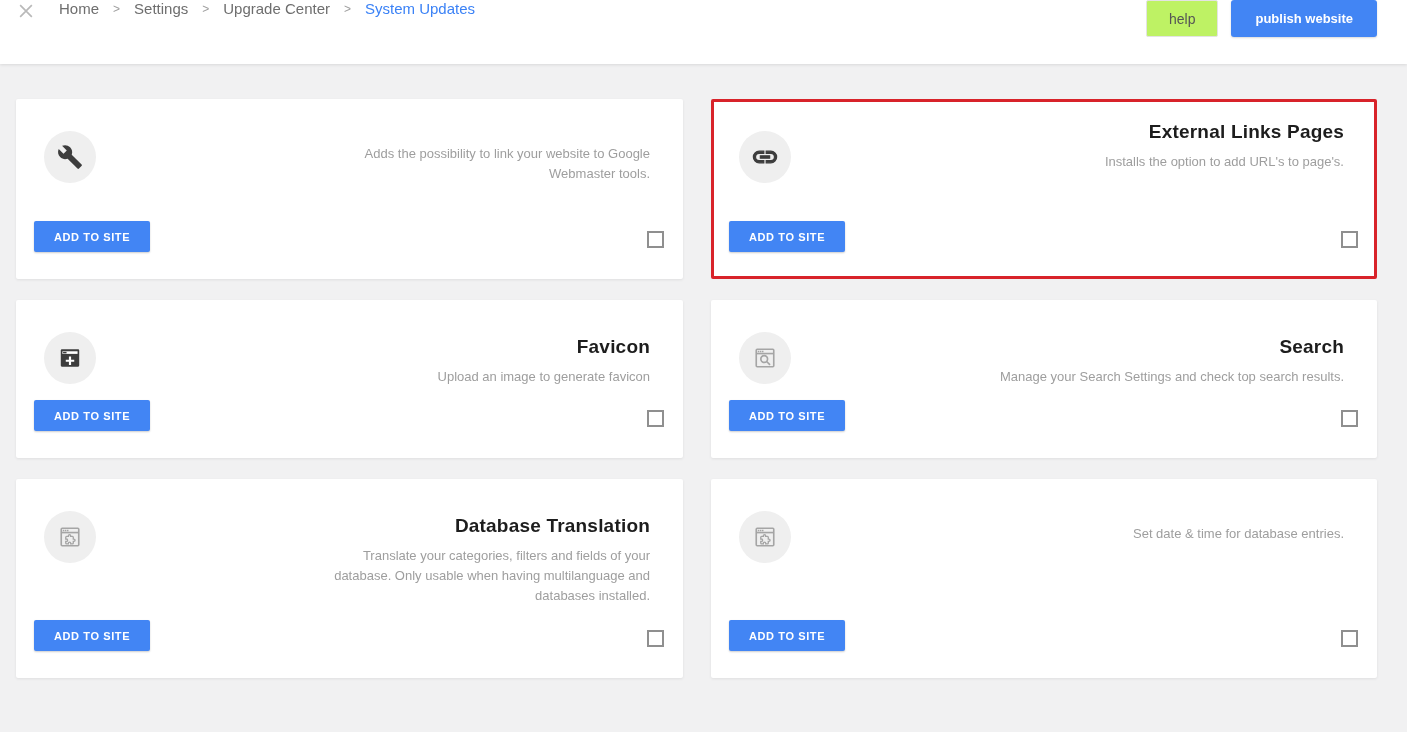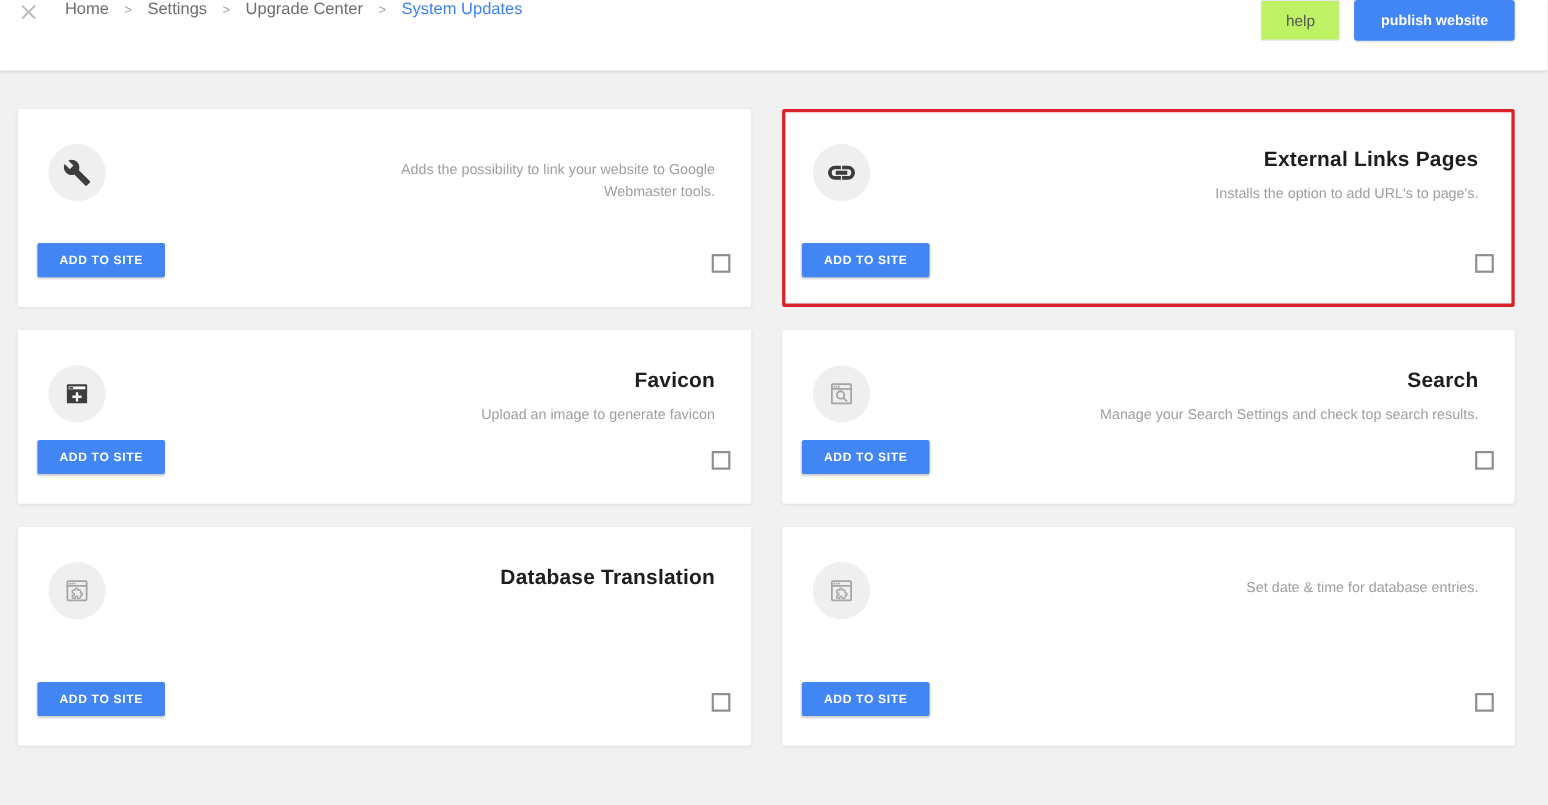--- a/index.html
+++ b/index.html
@@ -89,21 +89,21 @@
     border-radius: 50%;
     background: #efefef;
     display: flex; align-items: center; justify-content: center;
   }
   .card.highlighted .icon-circle { top: 29px; left: 25px; }
   .card-text {
     position: absolute;
     top: 36px; right: 33px;
     text-align: right;
   }
-  .card.highlighted .card-text { top: 33px; right: 30px; }
+  .card.highlighted .card-text { top: 19px; right: 30px; }
   .card-title {
     font-size: 19px;
     font-weight: bold;
     color: #1d1d1d;
     letter-spacing: 0.2px;
   }
   .card-desc {
     margin-top: 9px;
     font-size: 13px;
     line-height: 20px;
@@ -237,20 +237,21 @@
         <rect x="5.8" y="5.8" width="1.3" height="1.3" fill="#a5a5a5" stroke="none"></rect>
         <rect x="7.6" y="5.8" width="1.3" height="1.3" fill="#a5a5a5" stroke="none"></rect>
         <rect x="9.4" y="5.8" width="1.3" height="1.3" fill="#a5a5a5" stroke="none"></rect>
         <g transform="translate(7.6,9.6) scale(0.38)" stroke-width="3">
           <path d="M20.5 11H19V7c0-1.1-.9-2-2-2h-4V3.5C13 2.12 11.88 1 10.5 1S8 2.12 8 3.5V5H4c-1.1 0-1.99.9-1.99 2v3.8H3.5c1.49 0 2.7 1.21 2.7 2.7s-1.21 2.7-2.7 2.7H2V20c0 1.1.9 2 2 2h3.8v-1.5c0-1.49 1.21-2.7 2.7-2.7 1.49 0 2.7 1.21 2.7 2.7V22H17c1.1 0 2-.9 2-2v-4h1.5c1.38 0 2.5-1.12 2.5-2.5S21.88 11 20.5 11z"></path>
         </g>
       </svg>
     </div>
     <div class="card-text">
       <h2 class="card-title">Database Translation</h2>
+      <p class="card-desc w325">Translate your categories, filters and fields of your database. Only usable when having multilanguage and databases installed.</p>
     </div>
     <button class="add-btn">ADD TO SITE</button>
     <span class="checkbox"></span>
   </section>
 
   <section class="card">
     <div class="icon-circle">
       <svg width="28" height="28" viewBox="0 0 24 24" fill="none" stroke="#a5a5a5" stroke-width="1.4">
         <rect x="4.5" y="4.5" width="15" height="15" rx="0.8"></rect>
         <line x1="4.5" y1="8.2" x2="19.5" y2="8.2"></line>

